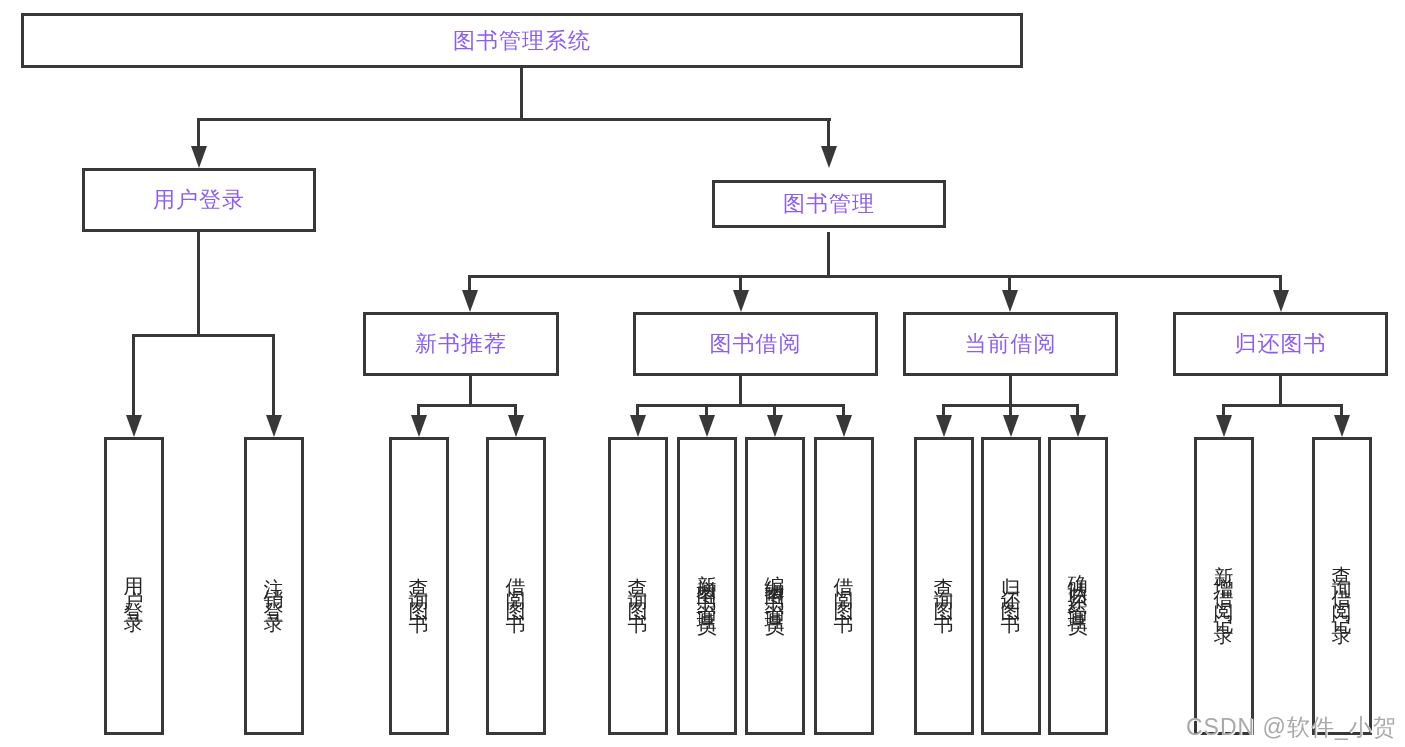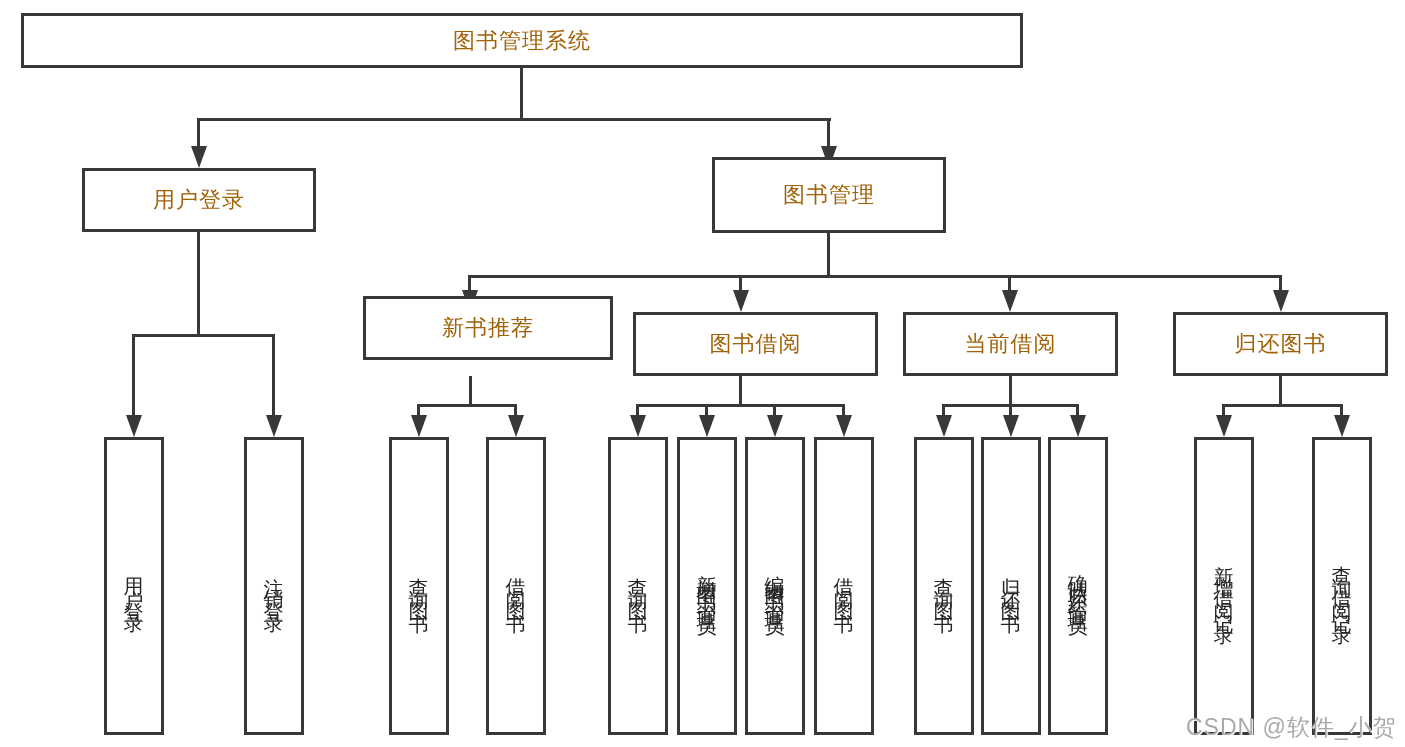--- a/index.html
+++ b/index.html
@@ -3,21 +3,21 @@
 <meta charset="utf-8">
 <style>
   html,body{margin:0;padding:0;background:#fff;}
   .wrap{
     position:relative;width:1405px;height:747px;background:#ffffff;overflow:hidden;
     font-family:"Liberation Sans","DejaVu Sans",sans-serif;
   }
   .box{
     position:absolute;box-sizing:border-box;border:3px solid #383838;background:#fff;
     display:flex;align-items:center;justify-content:center;
-    font-size:22px;letter-spacing:1px;color:#a16207;
+    font-size:22px;letter-spacing:1px;color:#8b5cf6;
   }
   .leaf{
     position:absolute;box-sizing:border-box;border:3px solid #383838;background:#fff;
     top:437px;width:60px;height:298px;
     display:flex;align-items:center;justify-content:center;
   }
   .leaf span{
     writing-mode:vertical-rl;text-orientation:mixed;
     font-size:20px;letter-spacing:12px;line-height:1;color:#262626;white-space:nowrap;
   }
@@ -43,21 +43,21 @@
   <div class="vl" style="left:520px;top:68px;height:50px"></div>
   <div class="hl" style="left:197px;top:118px;width:634px"></div>
   <div class="vl" style="left:197px;top:118px;height:31px"></div>
   <div class="ar" style="left:191px;top:146px"></div>
   <div class="vl" style="left:827px;top:118px;height:31px"></div>
   <div class="ar" style="left:821px;top:146px"></div>
 
   <div class="box" style="left:82px;top:168px;width:234px;height:64px">
     <span>用户登录</span>
   </div>
-  <div class="box" style="left:712px;top:157px;width:234px;height:76px">
+  <div class="box" style="left:712px;top:180px;width:234px;height:48px">
     <span>图书管理</span>
   </div>
 
   <div class="vl" style="left:197px;top:232px;height:103px"></div>
   <div class="hl" style="left:132px;top:334px;width:143px"></div>
   <div class="vl" style="left:132px;top:334px;height:82px"></div>
   <div class="ar" style="left:126px;top:415px"></div>
   <div class="vl" style="left:272px;top:334px;height:82px"></div>
   <div class="ar" style="left:266px;top:415px"></div>
 
@@ -65,21 +65,21 @@
   <div class="hl" style="left:468px;top:275px;width:814px"></div>
   <div class="vl" style="left:468px;top:275px;height:16px"></div>
   <div class="ar" style="left:462px;top:290px"></div>
   <div class="vl" style="left:739px;top:275px;height:16px"></div>
   <div class="ar" style="left:733px;top:290px"></div>
   <div class="vl" style="left:1008px;top:275px;height:16px"></div>
   <div class="ar" style="left:1002px;top:290px"></div>
   <div class="vl" style="left:1279px;top:275px;height:16px"></div>
   <div class="ar" style="left:1273px;top:290px"></div>
 
-  <div class="box" style="left:363px;top:296px;width:250px;height:64px">
+  <div class="box" style="left:363px;top:312px;width:196px;height:64px">
     <span>新书推荐</span>
   </div>
   <div class="box" style="left:633px;top:312px;width:245px;height:64px">
     <span>图书借阅</span>
   </div>
   <div class="box" style="left:903px;top:312px;width:215px;height:64px">
     <span>当前借阅</span>
   </div>
   <div class="box" style="left:1173px;top:312px;width:215px;height:64px">
     <span>归还图书</span>

